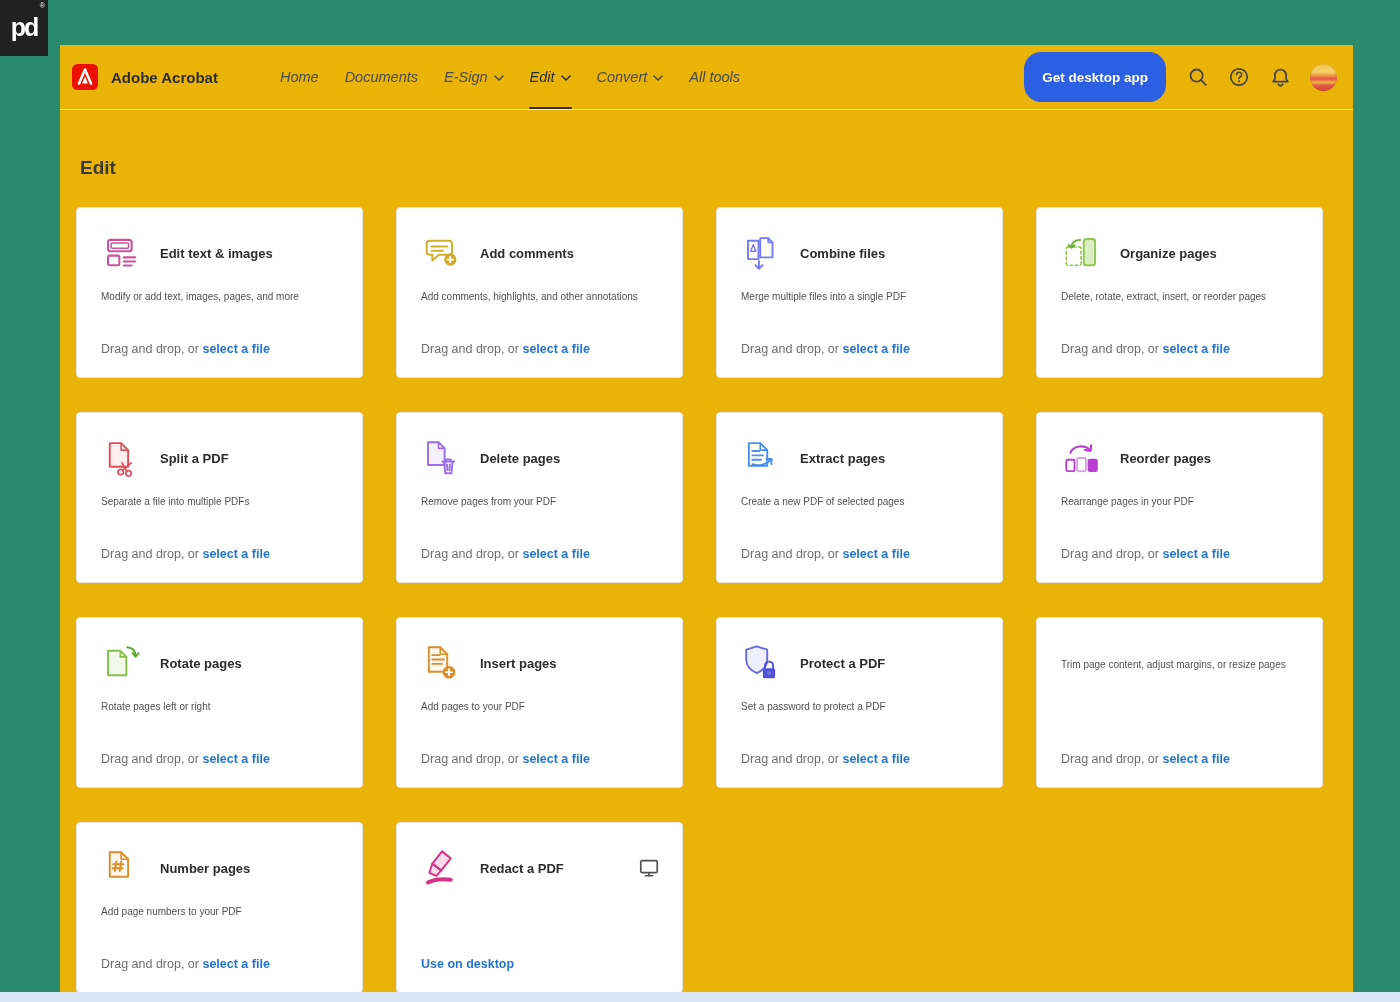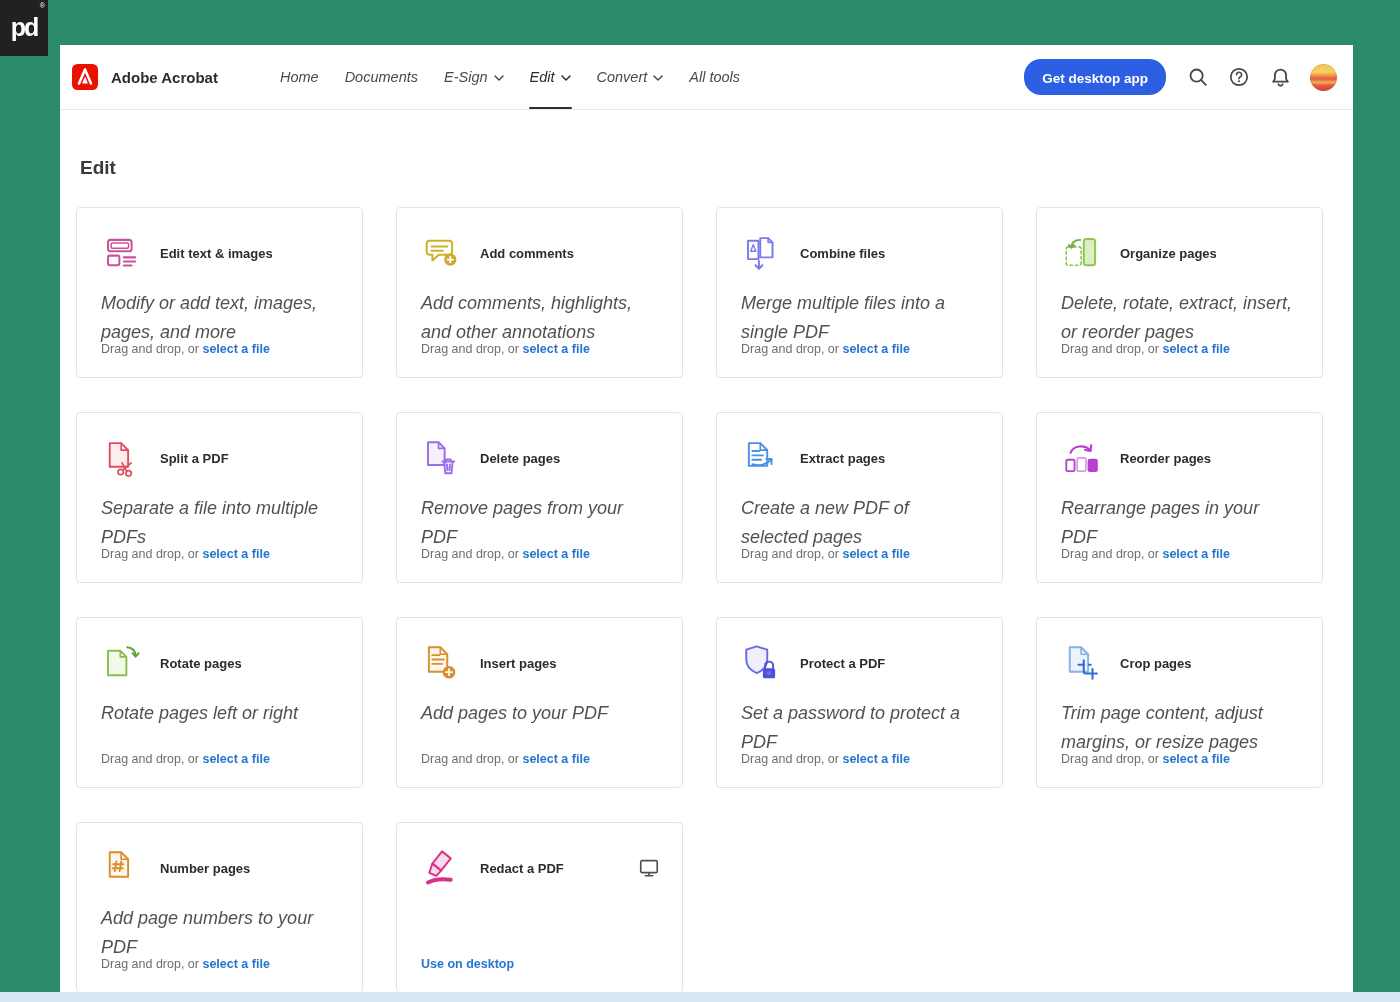--- a/index.html
+++ b/index.html
@@ -14,21 +14,21 @@
     position:absolute; top:0; left:0; width:48px; height:56px;
     background:#212121; color:#fff; z-index:30;
     display:flex; align-items:center; justify-content:center;
   }
   .pd-badge .pd-glyph { font-size:25px; font-weight:800; letter-spacing:-2px; transform:translateY(-1px); }
   .pd-badge .pd-reg { position:absolute; top:2px; right:3px; font-size:7px; font-weight:400; }
 
   
   .panel {
     position:absolute; left:60px; top:45px; width:1293px; height:947px;
-    background:#ffffff; overflow:hidden;
+    background:#eab308; overflow:hidden;
   }
   .bottom-strip {
     position:absolute; left:0; bottom:0; width:1400px; height:10px;
     background:#d7e5f5; z-index:5;
   }
 
   
   .app-header {
     height:65px; display:flex; align-items:center;
     padding:0 16px 0 12px; border-bottom:1px solid #e9e9e9;
@@ -45,21 +45,21 @@
   .nav-item.active { color:#2c2c2c; font-weight:500; }
   .nav-item.active::after {
     content:""; position:absolute; left:12px; right:12px; bottom:0;
     height:2.5px; background:#2e2e2e; border-radius:1px;
   }
   .chev { display:inline-flex; margin-top:2px; }
 
   .header-right { margin-left:auto; display:flex; align-items:center; gap:7px; }
   .btn-primary {
     background:#2d5fe3; color:#fff; border:none; border-radius:17px;
-    height:36px; padding:12px 18px; font-size:13.5px; font-weight:700;
+    height:50px; padding:12px 18px; font-size:13.5px; font-weight:700;
     font-family:inherit; cursor:pointer; margin-right:8px; white-space:nowrap;
   }
   .icon-btn {
     width:34px; height:34px; border:none; background:transparent; cursor:pointer;
     display:flex; align-items:center; justify-content:center; border-radius:50%;
   }
   .avatar {
     width:27px; height:27px; border-radius:50%; cursor:pointer; margin-left:6px;
     background:linear-gradient(180deg,#f3c64d 0%,#f5d06a 30%,#ef9a3d 42%,#e4574a 55%,#f0b04a 68%,#e4574a 80%,#d8433b 100%);
     box-shadow:inset 0 0 0 1px rgba(0,0,0,.08);
@@ -75,21 +75,21 @@
   .card {
     position:relative; height:171px; background:#fff;
     border:1px solid #e3e3e3; border-radius:4px;
     padding:24px 22px 20px 24px; cursor:pointer;
   }
   .card-head { display:flex; align-items:center; gap:17px; }
   .tool-icon { width:42px; height:42px; flex:0 0 auto; display:flex; align-items:center; justify-content:center; }
   .tool-icon svg { width:42px; height:42px; }
   .card-title { font-size:13px; font-weight:700; color:#2c2c2c; white-space:nowrap; }
   .desktop-flag { margin-left:auto; display:flex; }
-  .card-desc { margin-top:15px; font-size:18px; line-height:1.6; color:#515151; padding-right:2px;font-style:italic; }
+  .card-desc { margin-top:15px; font-size:10px; line-height:1.6; color:#515151; padding-right:2px; }
   .card-foot { position:absolute; left:24px; bottom:21px; font-size:12.5px; color:#6e6e6e; white-space:nowrap; }
   .card-foot .link { color:#2575d0; font-weight:700; text-decoration:none; cursor:pointer; }
 </style>
 </head>
 <body>
 
 <div class="pd-badge">
   <span class="pd-glyph">pd</span>
   <span class="pd-reg">®</span>
 </div>
@@ -383,31 +383,20 @@
           </span>
           <span class="card-title">Protect a PDF</span>
         </div>
         <p class="card-desc">Set a password to protect a PDF</p>
         <div class="card-foot">
           <span>Drag and drop, or </span><a class="link">select a file</a>
         </div>
       </div>
 
       <div class="card">
-        <div class="card-head">
-          <span class="tool-icon">
-            <svg viewBox="0 0 48 48" fill="none" stroke-linecap="round" stroke-linejoin="round">
-              <path d="M10 6 h13 l8 8 v20 H10 Z" fill="#ecf3fd" stroke="#8ab0e8" stroke-width="2.2"></path>
-              <path d="M23 6 v8 h8" stroke="#8ab0e8" stroke-width="1.8"></path>
-              <path d="M26 21 v13 a2 2 0 0 0 2 2 h13" stroke="#2f6fd6" stroke-width="2.4"></path>
-              <path d="M20 26 h6 M32 26 h2 M36 31 v11" stroke="#2f6fd6" stroke-width="2.4"></path>
-            </svg>
-          </span>
-          <span class="card-title">Crop pages</span>
-        </div>
         <p class="card-desc">Trim page content, adjust margins, or resize pages</p>
         <div class="card-foot">
           <span>Drag and drop, or </span><a class="link">select a file</a>
         </div>
       </div>
 
       <div class="card">
         <div class="card-head">
           <span class="tool-icon">
             <svg viewBox="0 0 48 48" fill="none" stroke="#d98f2b" stroke-width="2.2" stroke-linecap="round" stroke-linejoin="round">

